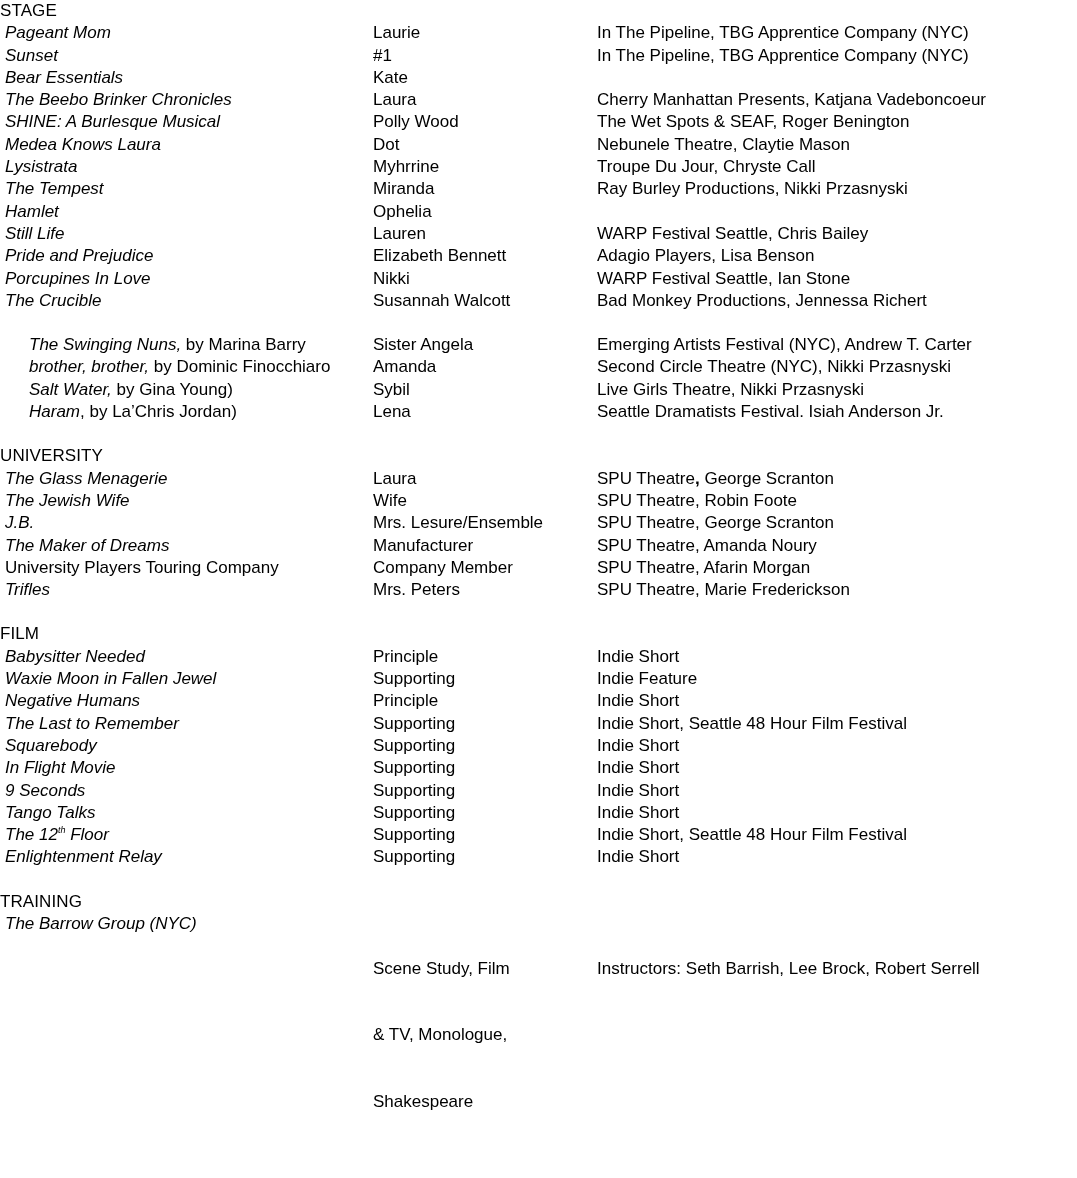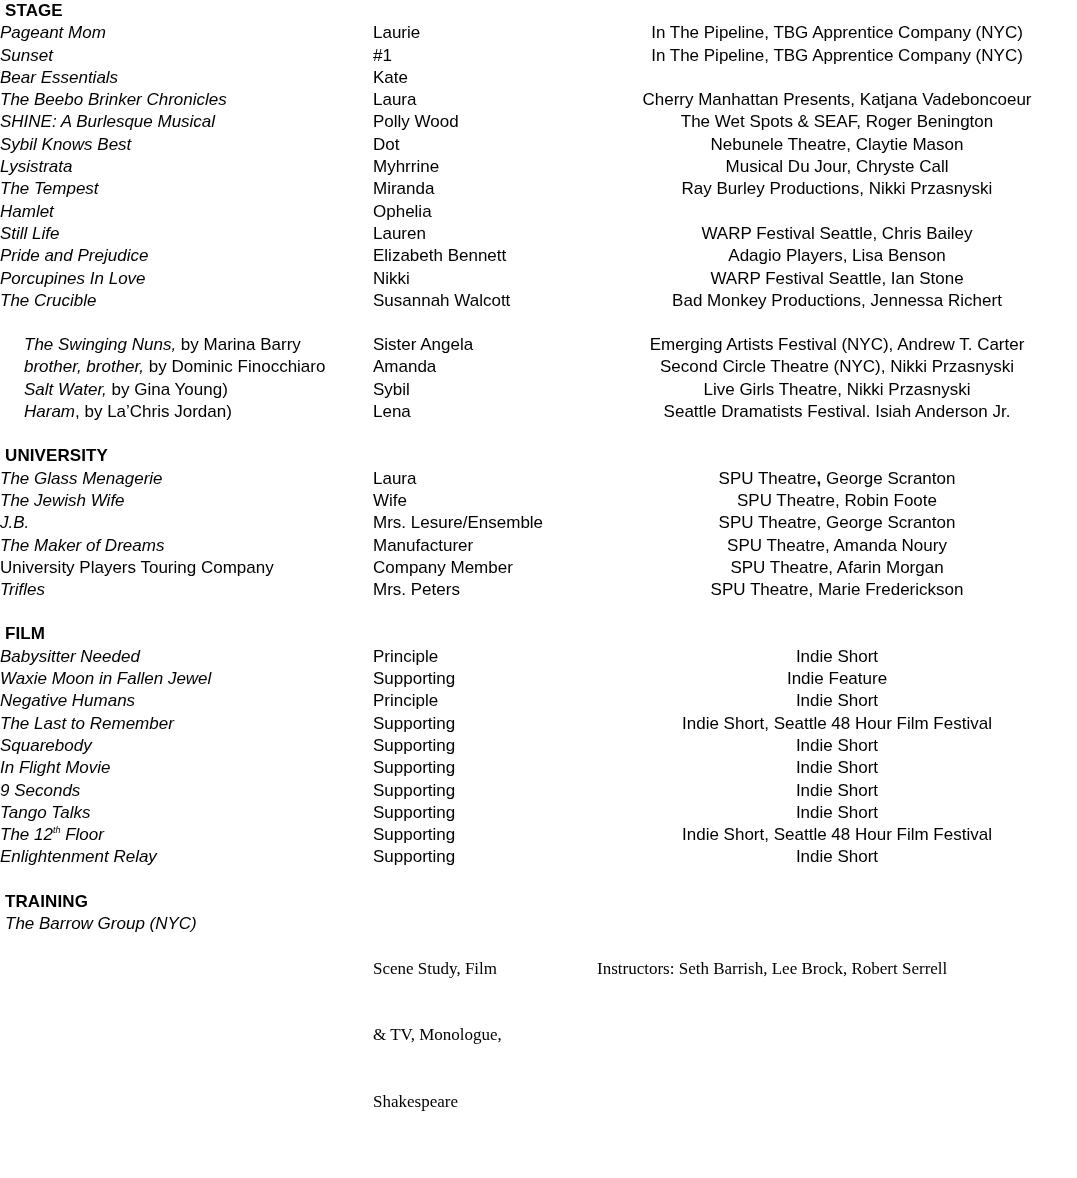--- a/index.html
+++ b/index.html
@@ -19,67 +19,66 @@
     width: 1077px;
     height: 1178px;
     padding: 0;
     box-sizing: border-box;
     overflow: hidden;
   }
 
   
   .section { margin: 0; }
   .sec-head {
-    font-weight: bold;
+    font-weight: normal;
     font-size: 17px;
     line-height: 22.3px;
     letter-spacing: 0.1px;
-    padding-left: 5px;
     white-space: pre;
   }
   .row {
     display: flex;
     line-height: 22.3px;
     font-size: 17px;
     white-space: pre;
   }
   .c1 {
     width: 373px;
     flex: 0 0 373px;
+    padding-left: 5px;
     box-sizing: border-box;
     font-style: italic;
   }
   .c1.plain { font-style: normal; }
   .c2 {
     width: 224px;
     flex: 0 0 224px;
     box-sizing: border-box;
     font-style: normal;
   }
   .c3 {
     flex: 1 1 auto;
     font-style: normal;
-    text-align: center;
   }
   .c1 .ital { font-style: italic; margin-left: 24px; }
   .c1 .reg  { font-style: normal; }
   .c3 .semi { font-weight: bold; }
   sup.ord {
     font-size: 9px;
     vertical-align: super;
     line-height: 0;
   }
   .gap-md { height: 22px; }
 
   
   .train-row { display: flex; font-size: 17px; line-height: 22.3px; white-space: pre; }
   .train-c1 { width: 373px; flex: 0 0 373px; padding-left: 5px; box-sizing: border-box; font-style: italic; }
   .train-c2 { width: 224px; flex: 0 0 224px; box-sizing: border-box; }
   .train-c3 { flex: 1 1 auto; }
-  .stack > div { line-height: 22.3px; white-space: pre; font-family: Liberation Serif, serif; }
+  .stack > div { line-height: 22.3px; white-space: pre; }
 </style>
 </head>
 <body>
 
 <div id="resume">
 
   <div class="section">
     <div class="sec-head">STAGE</div>
     <div>
       <div class="row">
@@ -100,28 +99,28 @@
         <span class="c1">The Beebo Brinker Chronicles</span>
         <span class="c2">Laura</span>
         <span class="c3">Cherry Manhattan Presents, Katjana Vadeboncoeur</span>
       </div>
       <div class="row">
         <span class="c1">SHINE: A Burlesque Musical</span>
         <span class="c2">Polly Wood</span>
         <span class="c3">The Wet Spots &amp; SEAF, Roger Benington</span>
       </div>
       <div class="row">
-        <span class="c1">Sybil Knows Best</span>
+        <span class="c1">Medea Knows Laura</span>
         <span class="c2">Dot</span>
         <span class="c3">Nebunele Theatre, Claytie Mason</span>
       </div>
       <div class="row">
         <span class="c1">Lysistrata</span>
         <span class="c2">Myhrrine</span>
-        <span class="c3">Musical Du Jour, Chryste Call</span>
+        <span class="c3">Troupe Du Jour, Chryste Call</span>
       </div>
       <div class="row">
         <span class="c1">The Tempest</span>
         <span class="c2">Miranda</span>
         <span class="c3">Ray Burley Productions, Nikki Przasnyski</span>
       </div>
       <div class="row">
         <span class="c1">Hamlet</span>
         <span class="c2">Ophelia</span>
       </div>

